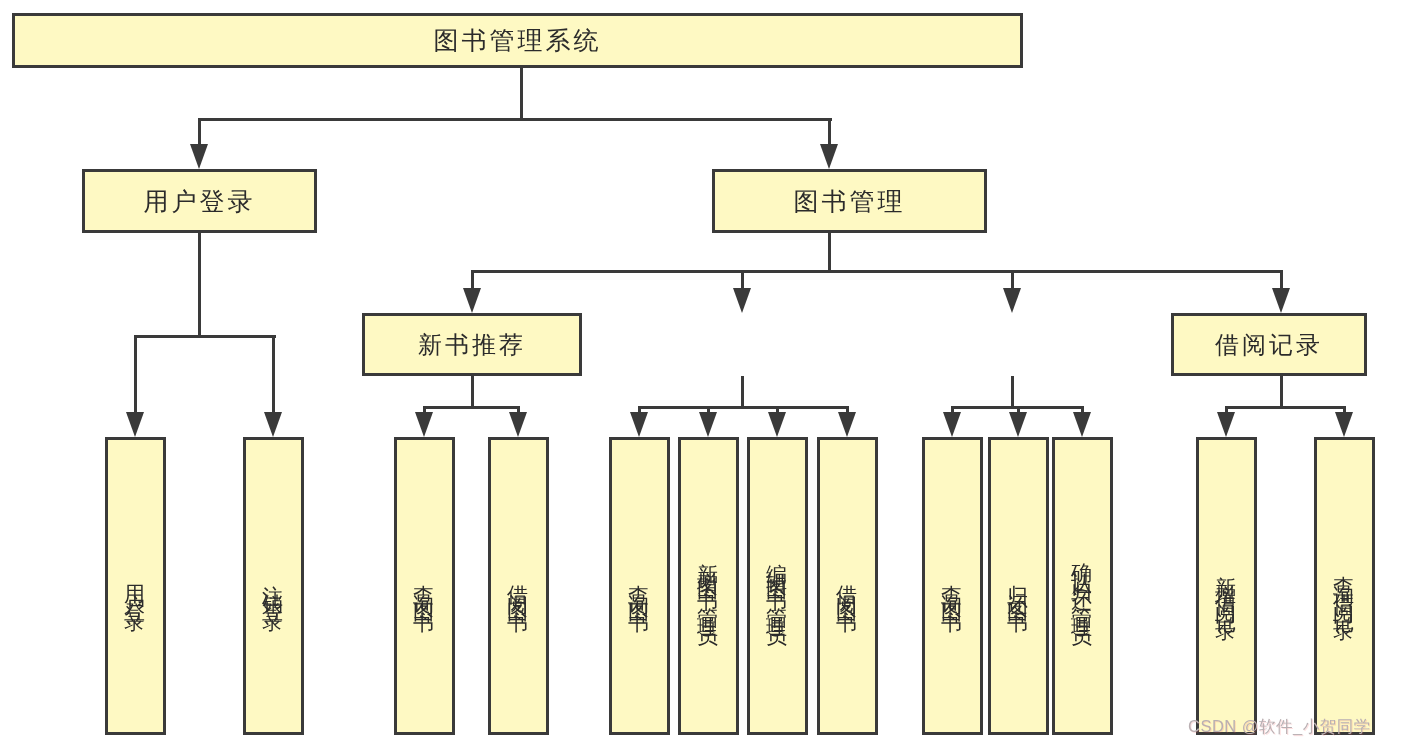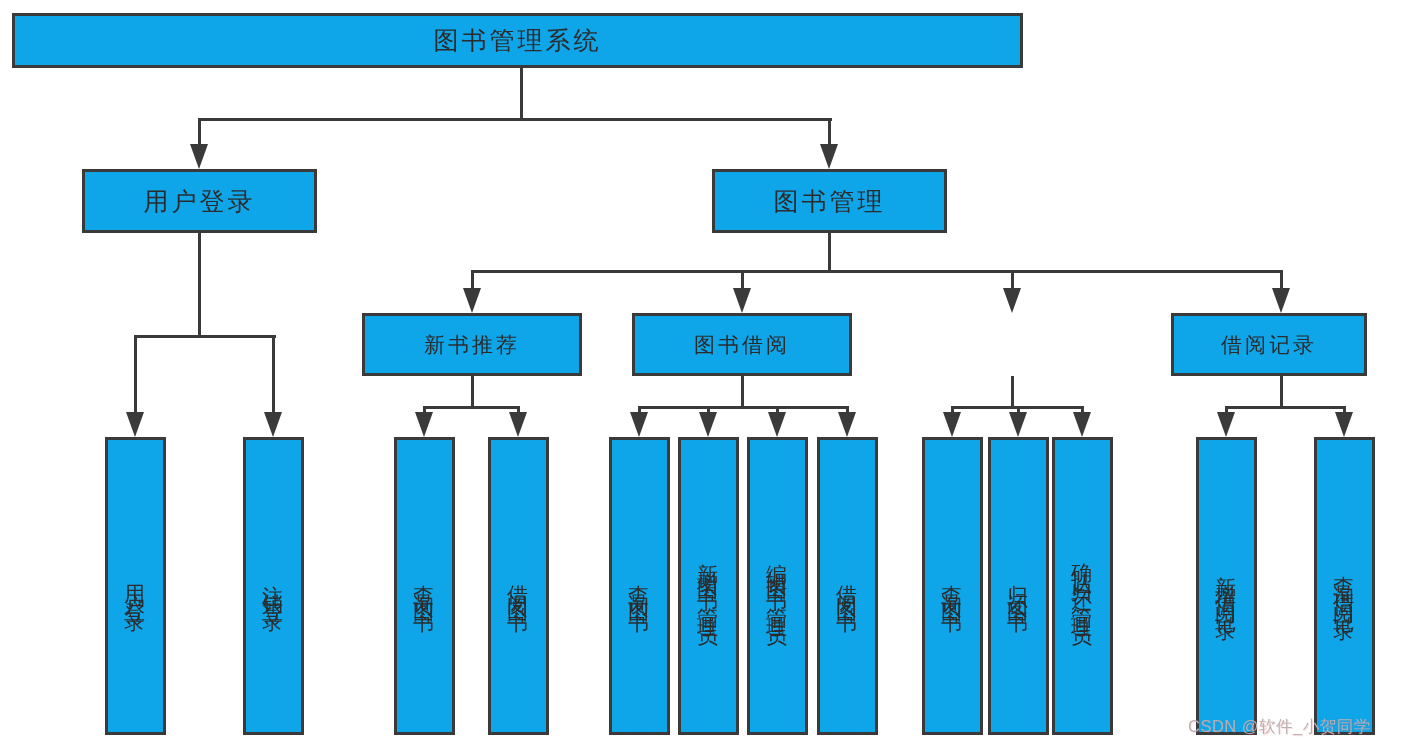--- a/index.html
+++ b/index.html
@@ -1,27 +1,27 @@
 <!DOCTYPE html>
 <html style="--line: #3a3a3a; --text: #2b2b2b; --bg: #ffffff; --wm: #b9afb2;"><head>
 <meta charset="utf-8">
 <style>
   html,body{margin:0;padding:0;background:#fff;}
   #stage{
     position:relative;width:1405px;height:747px;background:var(--bg,#fff);
     font-family:"Liberation Sans","DejaVu Sans",sans-serif;overflow:hidden;
   }
   .node{
-    position:absolute;box-sizing:border-box;background:#0ea5e9;
+    position:absolute;box-sizing:border-box;background:#fef9c3;
     border:3px solid var(--line,#3a3a3a);
     display:flex;align-items:center;justify-content:center;
     color:var(--text,#2b2b2b);
   }
   .hnode{font-size:25px;letter-spacing:3px;white-space:nowrap;}
-  .l3{font-size:21px;}
+  .l3{font-size:24px;}
   .leaf span{
     writing-mode:vertical-rl;text-orientation:mixed;
     font-size:21px;letter-spacing:9px;line-height:1;
   }
   .line-v,.line-h{position:absolute;background:var(--line,#3a3a3a);}
   .line-v{width:3px;}
   .line-h{height:3px;}
   .arrow{position:absolute;width:3px;background:var(--line,#3a3a3a);}
   .arrow::after{
     content:"";position:absolute;left:50%;bottom:-25px;transform:translateX(-50%);
@@ -40,31 +40,28 @@
 <div id="stage">
 
   <div class="node hnode" style="left:12px;top:13px;width:1011px;height:55px;">
       <span>图书管理系统</span>
     </div>
 
   <div class="node hnode" style="left:82px;top:169px;width:235px;height:64px;">
       <span>用户登录</span>
     </div>
 
-  <div class="node hnode" style="left:712px;top:169px;width:235px;height:64px;">
+  <div class="node hnode" style="left:712px;top:169px;width:275px;height:64px;">
       <span>图书管理</span>
     </div>
 
   <div class="node hnode l3" style="left:362px;top:313px;width:220px;height:63px;">
       <span>新书推荐</span>
     </div>
 
-  <div class="node hnode l3" style="left:632px;top:313px;width:220px;height:63px;">
-      <span>图书借阅</span>
-    </div>
 
 
   <div class="node hnode l3" style="left:1171px;top:313px;width:196px;height:63px;">
       <span>借阅记录</span>
     </div>
 
   <div class="node leaf" style="left:104.5px;top:437px;width:61px;height:298px;">
       <span>用户登录</span>
     </div>
 

